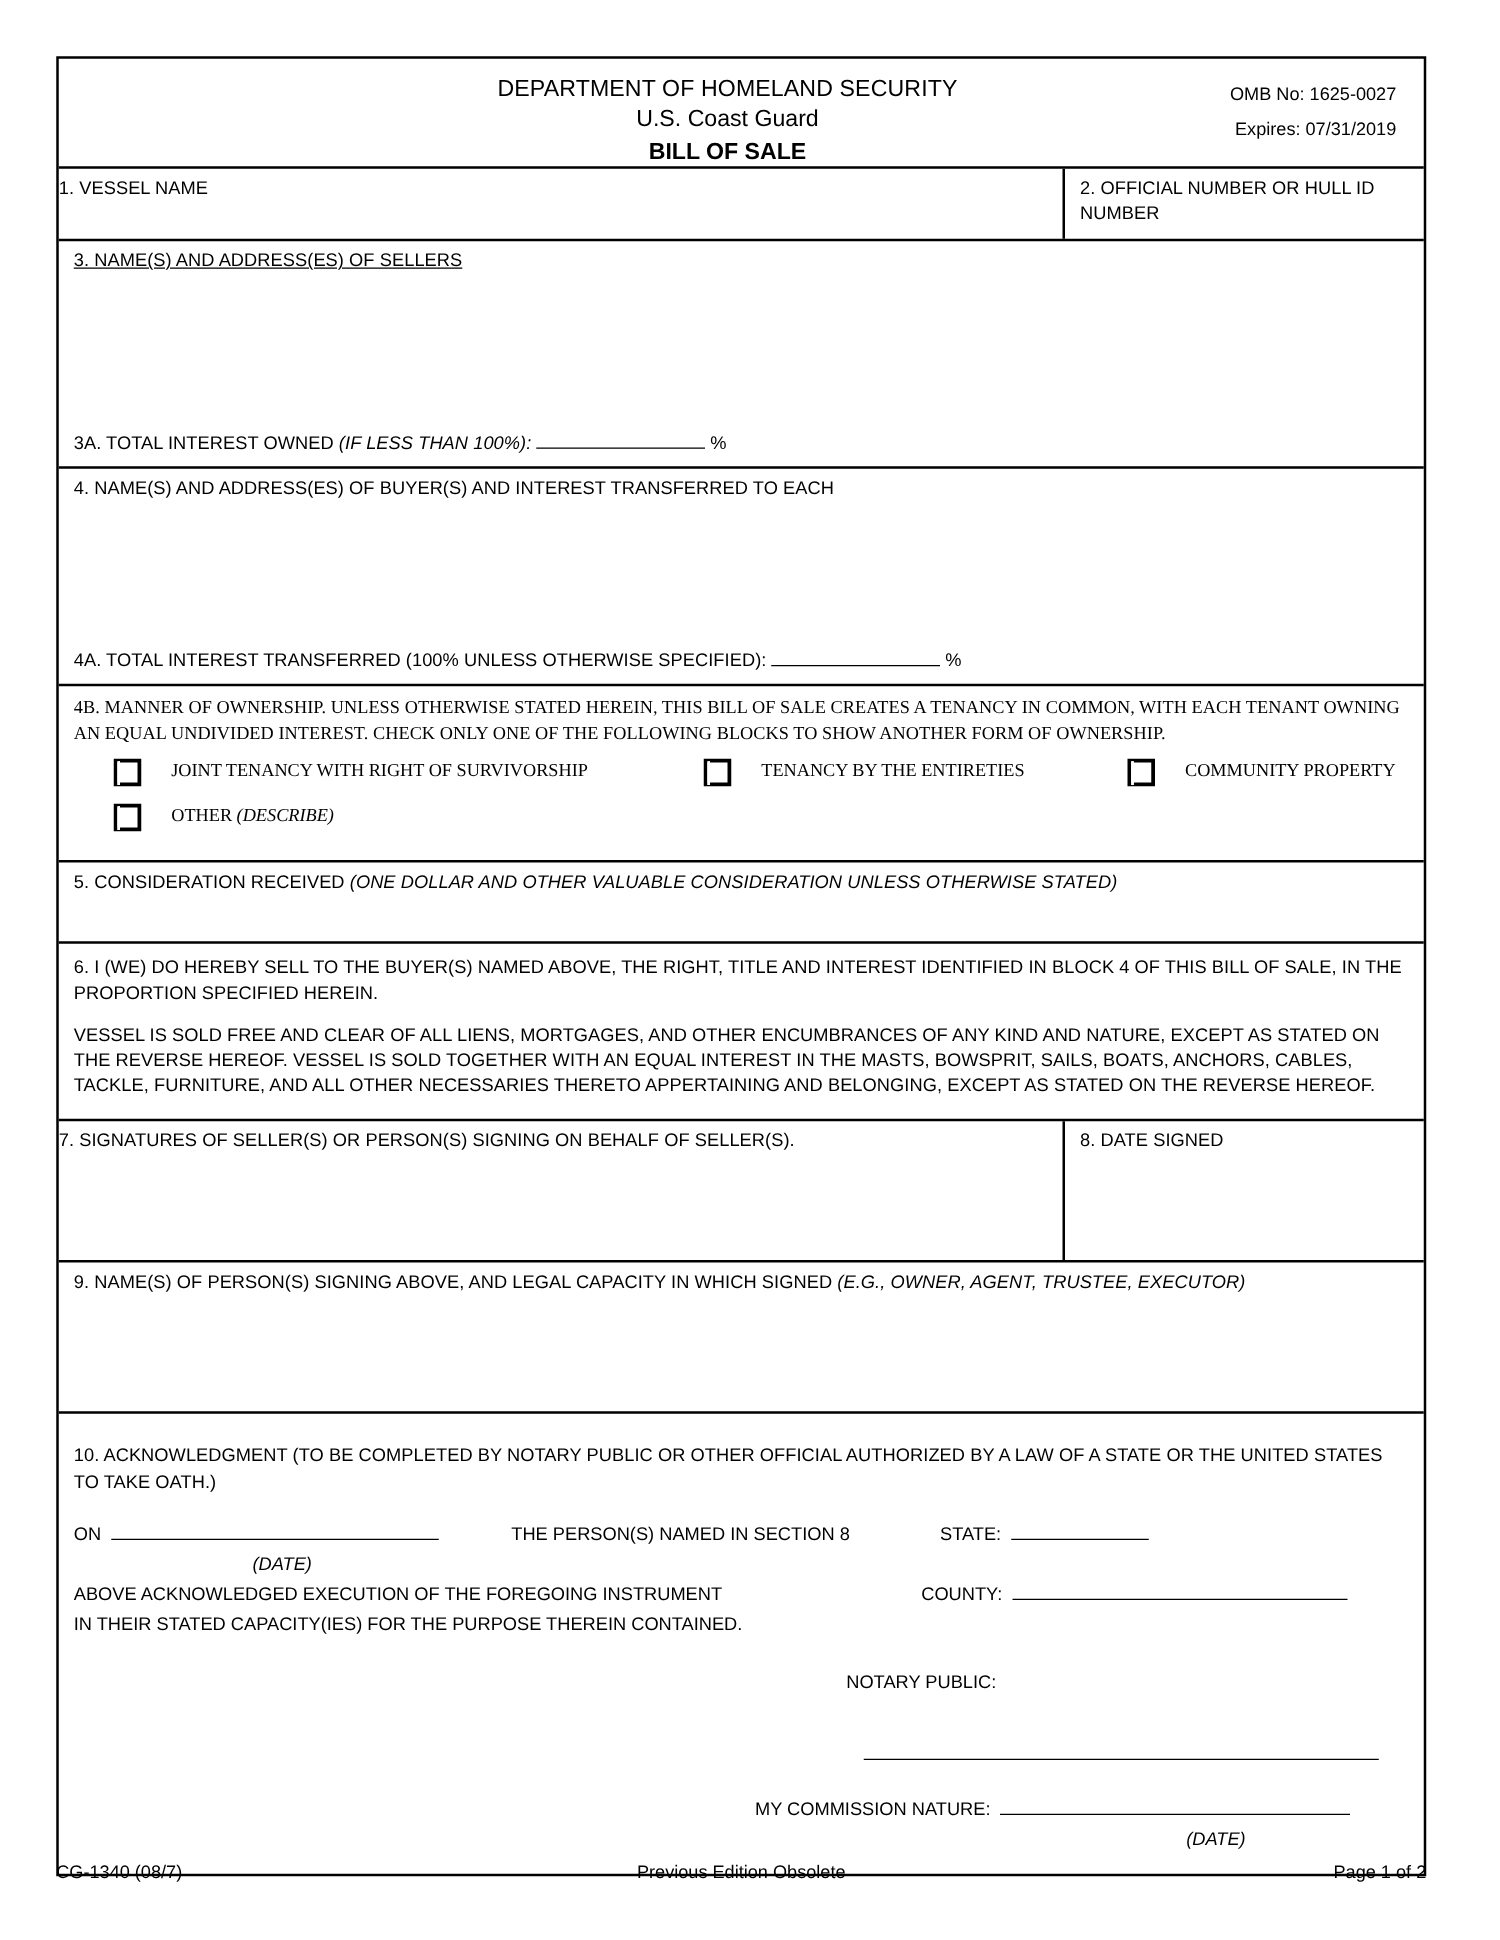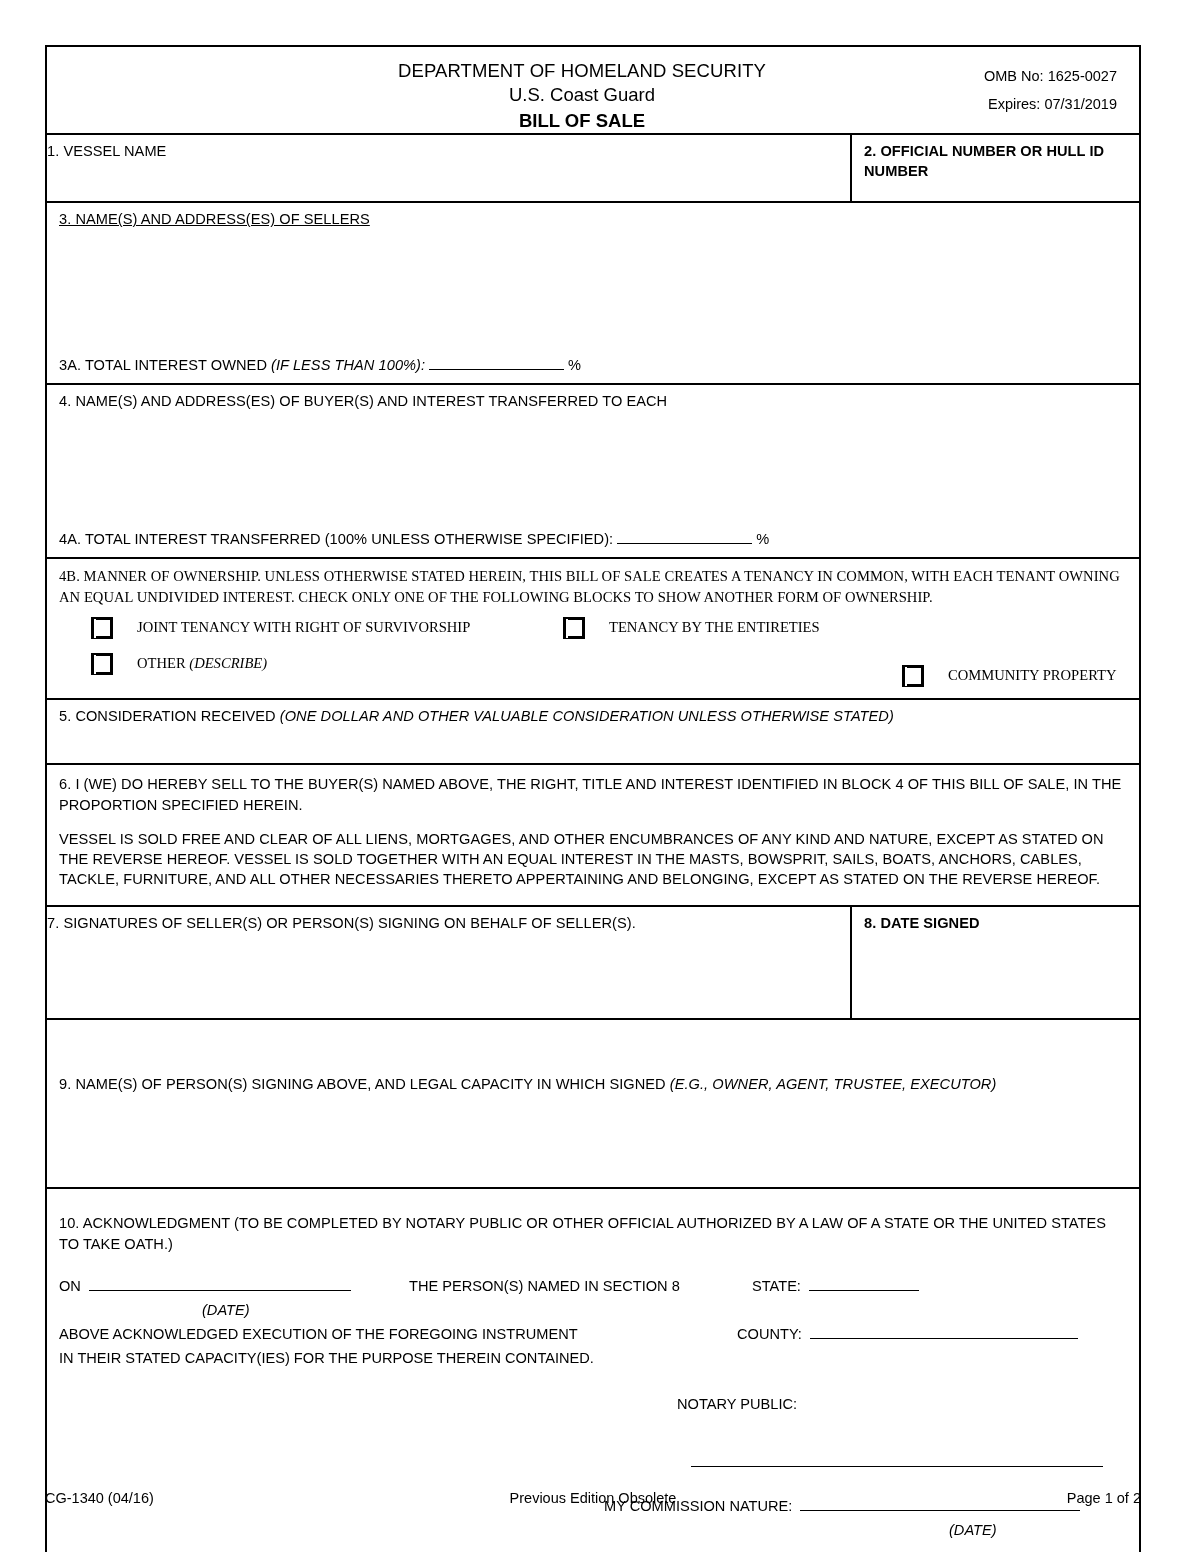--- a/index.html
+++ b/index.html
@@ -47,23 +47,22 @@
   .split > .cell-left {
     width: 805px;
     border-right: 2px solid #000;
     box-sizing: border-box;
     padding: 6px 10px 6px 0;
     position: relative;
   }
   .split > .cell-right {
     flex: 1;
     box-sizing: border-box;
-    padding: 6px 10px 20px 12px;
-    position: relative;
-    font-weight: bold;
+    padding: 6px 10px 10px 12px;
+    position: relative;
   }
 
   
   .header {
     display: flex;
     min-height: 88px;
   }
   .header-center {
     flex: 1;
     text-align: center;
@@ -214,21 +213,21 @@
 
         <div class="cbx-row" style="margin-top:10px;">
           <div class="cbx-item" style="left:32px;">
             <span class="cbx"><span class="cbx-inner"></span></span>
             <span class="cbx-label">JOINT TENANCY WITH RIGHT OF SURVIVORSHIP</span>
           </div>
           <div class="cbx-item" style="left:504px;">
             <span class="cbx"><span class="cbx-inner"></span></span>
             <span class="cbx-label">TENANCY BY THE ENTIRETIES</span>
           </div>
-          <div class="cbx-item" style="left:843px;margin-top:48px;">
+          <div class="cbx-item" style="left:843px;">
             <span class="cbx"><span class="cbx-inner"></span></span>
             <span class="cbx-label">COMMUNITY PROPERTY</span>
           </div>
         </div>
 
         <div class="cbx-row">
           <div class="cbx-item" style="left:32px;">
             <span class="cbx"><span class="cbx-inner"></span></span>
             <span class="cbx-label"><span>OTHER </span><i>(DESCRIBE)</i></span>
           </div>
@@ -251,21 +250,21 @@
 
     <div class="row split" style="height:113px;">
       <div class="cell-left">
         <div class="lbl">7.  SIGNATURES OF SELLER(S) OR PERSON(S) SIGNING ON BEHALF OF SELLER(S).</div>
       </div>
       <div class="cell-right">
         <div class="lbl">8.  DATE SIGNED</div>
       </div>
     </div>
 
-    <div class="row" style="height:121px;margin-top:48px;">
+    <div class="row" style="height:121px;">
       <div class="cell" style="height:100%;">
         <div class="lbl"><span>9.  NAME(S) OF PERSON(S) SIGNING ABOVE, AND LEGAL CAPACITY IN WHICH SIGNED </span><i>(E.G., OWNER, AGENT, TRUSTEE, EXECUTOR)</i></div>
       </div>
     </div>
 
     <div class="row" style="height:344px;">
       <div class="cell" style="height:100%; padding-top:0;">
 
         <div class="lbl" style="max-width:1062px; margin-top:24px;">10.  ACKNOWLEDGMENT (TO BE COMPLETED BY NOTARY PUBLIC OR OTHER OFFICIAL AUTHORIZED BY A LAW OF A STATE OR THE UNITED STATES TO TAKE OATH.)</div>
 
@@ -297,18 +296,18 @@
           </div>
           <div class="s10-line ital" style="left:890px; top:126px;">(DATE)</div>
         </div>
 
       </div>
     </div>
 
   </div>
 
   <div class="footer">
-    <div class="footer-left">CG-1340 (04/16)</div>
+    <div class="footer-left">CG-1340 (08/7)</div>
     <div class="footer-center">Previous Edition Obsolete</div>
     <div class="footer-right">Page 1 of 2</div>
   </div>
 
 </div>
 
 </body></html>

